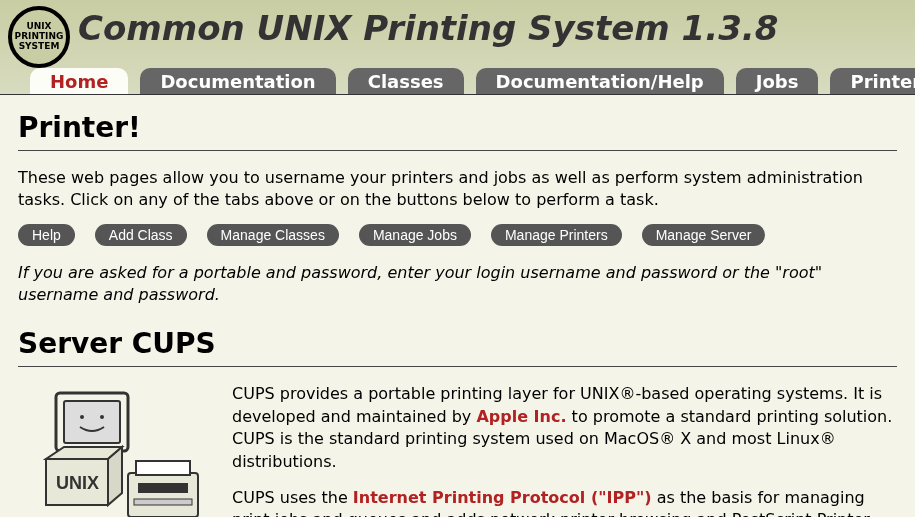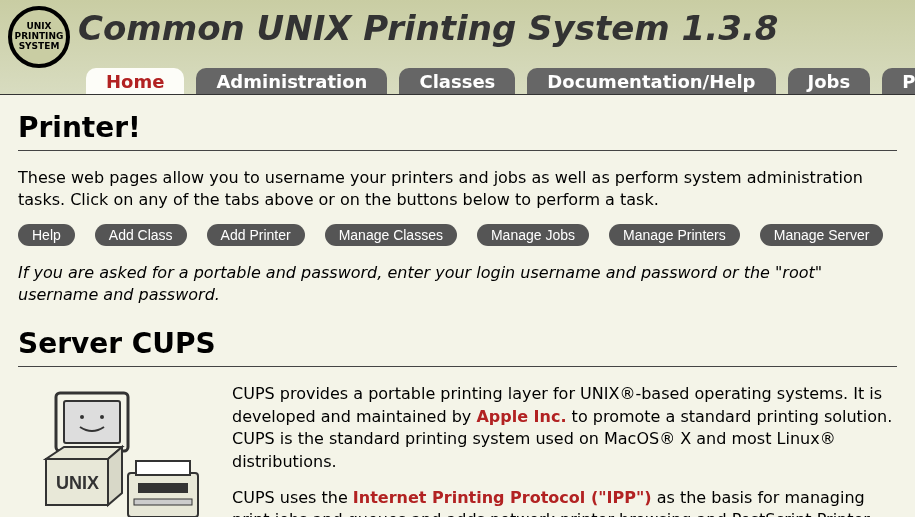--- a/index.html
+++ b/index.html
@@ -38,21 +38,21 @@
 .title {
   font-size: 34px;
   font-weight: bold;
   color: #333;
   padding-top: 4px;
   font-style: italic;
 }
 .tabs {
   display: flex;
   gap: 12px;
-  padding-left: 86px;
+  padding-left: 30px;
   margin-top: -2px;
 }
 .tab {
   background: #666;
   color: #fff;
   font-weight: bold;
   font-size: 18px;
   padding: 3px 20px 2px 20px;
   border-radius: 10px 10px 0 0;
   cursor: pointer;
@@ -128,37 +128,36 @@
   <div class="header-top">
     <div class="logo">
       <span>UNIX</span>
       <span>PRINTING</span>
       <span>SYSTEM</span>
     </div>
     <div class="title">Common UNIX Printing System 1.3.8</div>
   </div>
   <div class="tabs">
     <div class="tab active">Home</div>
-    <div class="tab">Administration</div>
+    <div class="tab">Documentation</div>
     <div class="tab">Classes</div>
     <div class="tab">Documentation/Help</div>
     <div class="tab">Jobs</div>
     <div class="tab">Printers</div>
   </div>
 </div>
 
 <div class="content">
   <h1>Printer!</h1>
   <hr>
   <p class="intro">These web pages allow you to username your printers and jobs as well as perform system administration tasks. Click on any of the tabs above or on the buttons below to perform a task.</p>
 
   <div class="button-row">
     <button class="btn">Help</button>
     <button class="btn">Add Class</button>
-    <button class="btn">Add Printer</button>
     <button class="btn">Manage Classes</button>
     <button class="btn">Manage Jobs</button>
     <button class="btn">Manage Printers</button>
     <button class="btn">Manage Server</button>
   </div>
 
   <p class="note">
     <span>If you are asked for a portable and password, enter your login username and password or the "</span><span>root</span><span>" username and password.</span>
   </p>
 

